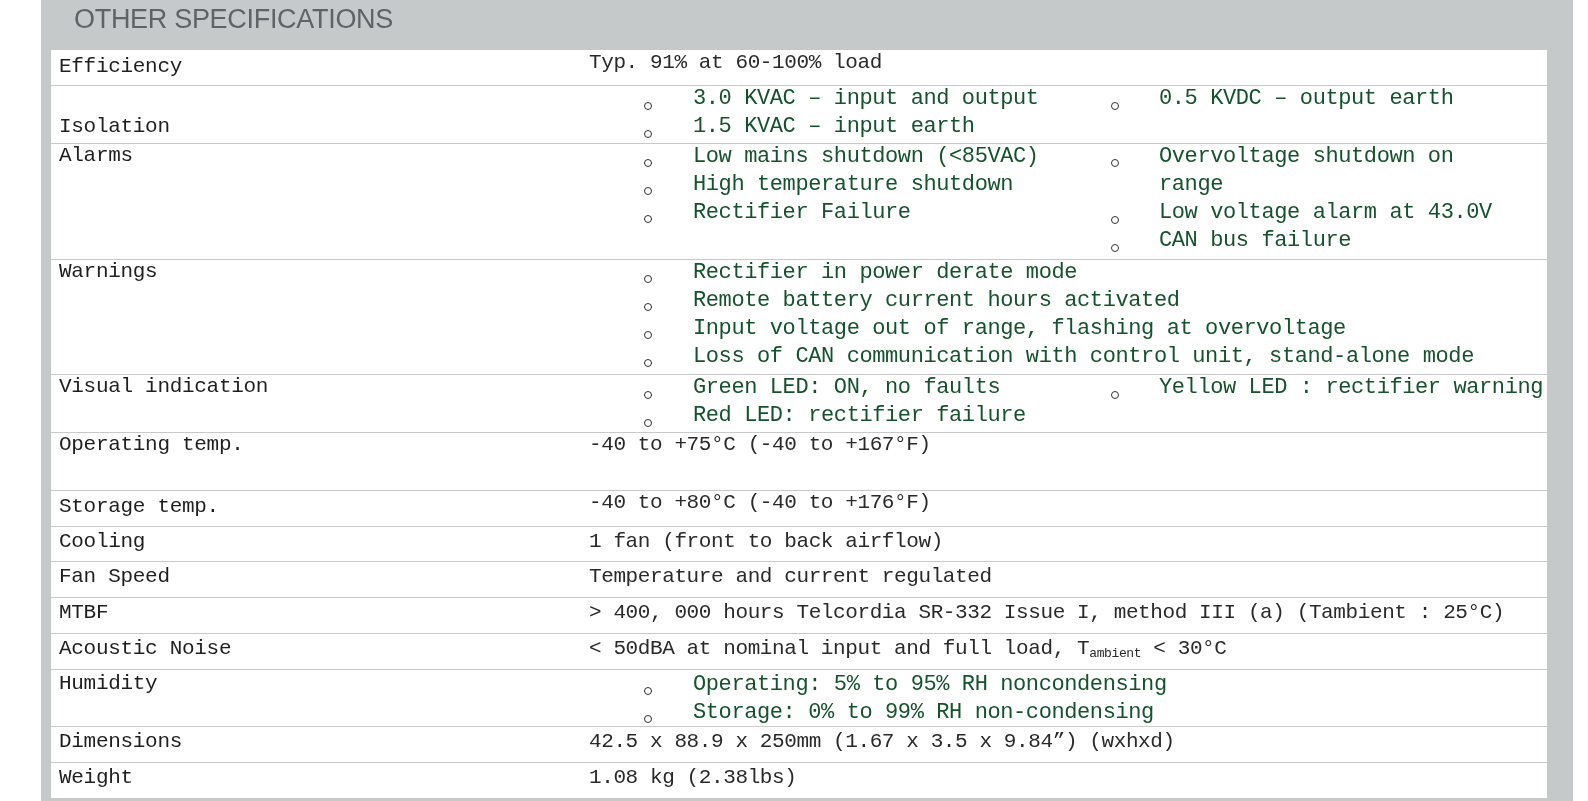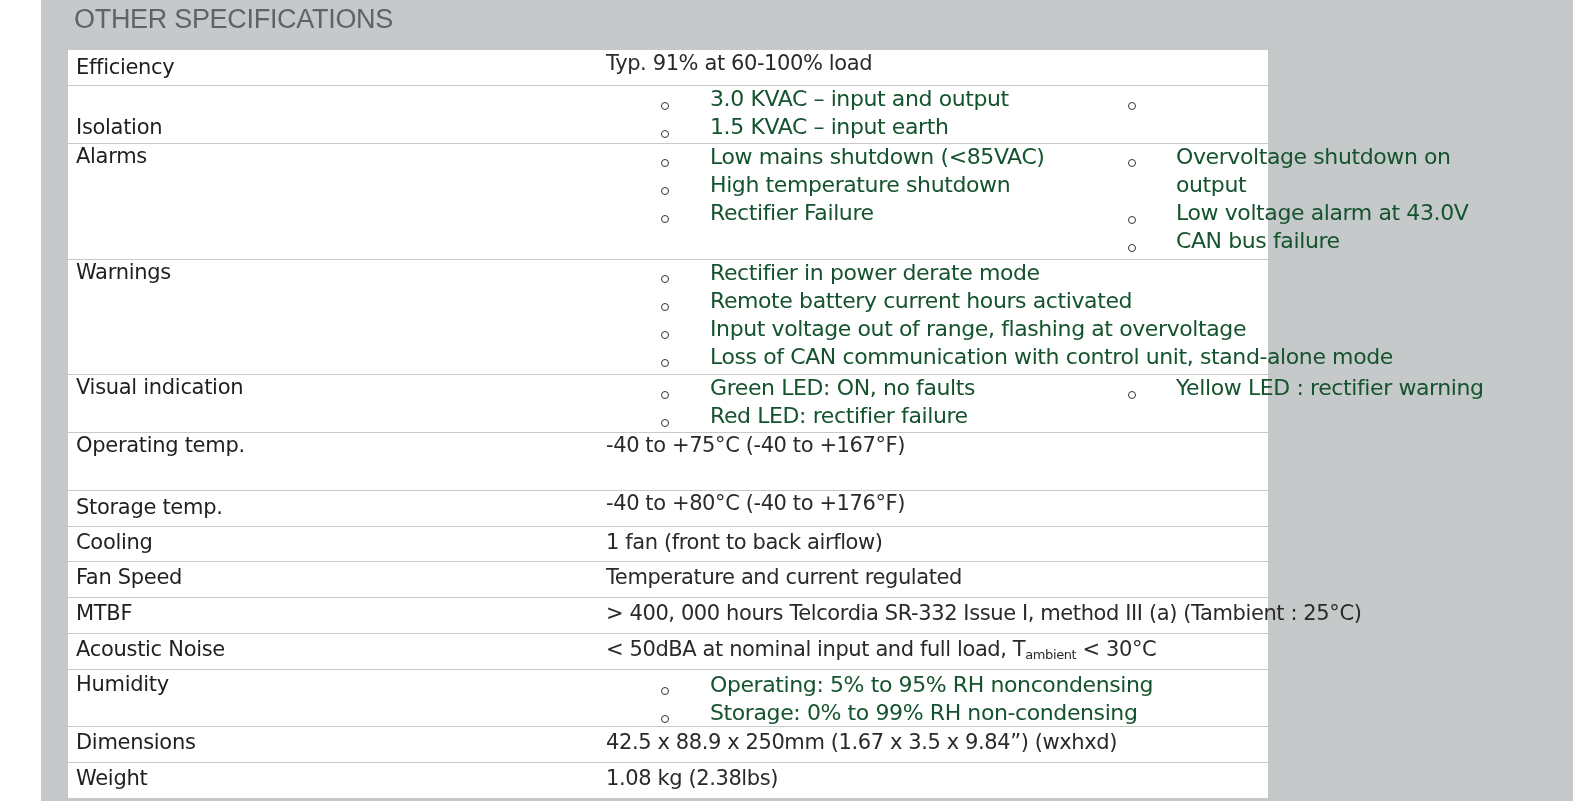--- a/index.html
+++ b/index.html
@@ -1,21 +1,21 @@
 <!DOCTYPE html>
 <html><head>
 <meta charset="utf-8">
 <style>
   html, body { margin: 0; padding: 0; background: #ffffff; }
   body { width: 1588px; height: 801px; position: relative; overflow: hidden;
          font-family: "DejaVu Sans", "Liberation Sans", sans-serif; color: #1f1f1f; }
   .panel { position: absolute; left: 41px; top: 0; width: 1532px; height: 801px; background: #c6c9ca; }
   .heading { position: absolute; left: 74px; top: 4px; font-family: "Liberation Sans", sans-serif;
              font-weight: normal; font-size: 27px; letter-spacing: -0.3px; color: #5d6367; }
-  .table { position: absolute; left: 68px; top: 50px; width: 1200px; background: #ffffff; }
+  .table { position: absolute; left: 51px; top: 50px; width: 1496px; background: #ffffff; font-family: Liberation Mono, monospace; }
   .row { position: relative; border-bottom: 1px solid #c9c9c9; box-sizing: border-box; }
   .label { position: absolute; left: 8px; font-size: 21px; letter-spacing: -0.3px; color: #1f1f1f; white-space: nowrap; }
   .value { position: absolute; left: 538px; right: 0; top: 0; bottom: 0; text-align: center; }
   .line { position: absolute; font-size: 21px; letter-spacing: -0.4px; white-space: nowrap; color: #2a2a2a; }
   .bullet-item { position: absolute; font-size: 22px; letter-spacing: -0.4px; white-space: nowrap; color: #14532d; }
   .bullet { position: absolute; width: 8px; height: 8px; border: 1.3px solid #333; border-radius: 50%; box-sizing: border-box; }
   sub { font-size: 13px; vertical-align: -3px; }
 </style>
 </head>
 <body>
@@ -33,35 +33,36 @@
   </div>
 
   <div class="row" style="height:58px">
     <span class="label" style="top:29px">Isolation</span>
     <div class="value">
       <span class="bullet" style="left:55px;top:16px"></span>
       <span class="bullet-item" style="left:104px;top:0px">3.0 KVAC – input and output</span>
       <span class="bullet" style="left:55px;top:44px"></span>
       <span class="bullet-item" style="left:104px;top:28px">1.5 KVAC – input earth</span>
       <span class="bullet" style="left:522px;top:16px"></span>
+      <span class="bullet-item" style="left:570px;top:0px">0.5 KVDC – output earth</span>
     </div>
   </div>
 
   <div class="row" style="height:116px">
     <span class="label" style="top:0px">Alarms</span>
     <div class="value">
       <span class="bullet" style="left:55px;top:15px"></span>
       <span class="bullet-item" style="left:104px;top:0px">Low mains shutdown (&lt;85VAC)</span>
       <span class="bullet" style="left:55px;top:43px"></span>
       <span class="bullet-item" style="left:104px;top:28px">High temperature shutdown</span>
       <span class="bullet" style="left:55px;top:71px"></span>
       <span class="bullet-item" style="left:104px;top:56px">Rectifier Failure</span>
       <span class="bullet" style="left:522px;top:15px"></span>
       <span class="bullet-item" style="left:570px;top:0px">Overvoltage shutdown on</span>
-      <span class="bullet-item" style="left:570px;top:28px">output</span>
+      <span class="bullet-item" style="left:570px;top:28px">range</span>
       <span class="bullet" style="left:522px;top:72px"></span>
       <span class="bullet-item" style="left:570px;top:56px">Low voltage alarm at 43.0V</span>
       <span class="bullet" style="left:522px;top:100px"></span>
       <span class="bullet-item" style="left:570px;top:84px">CAN bus failure</span>
     </div>
   </div>
 
   <div class="row" style="height:115px">
     <span class="label" style="top:0px">Warnings</span>
     <div class="value">

